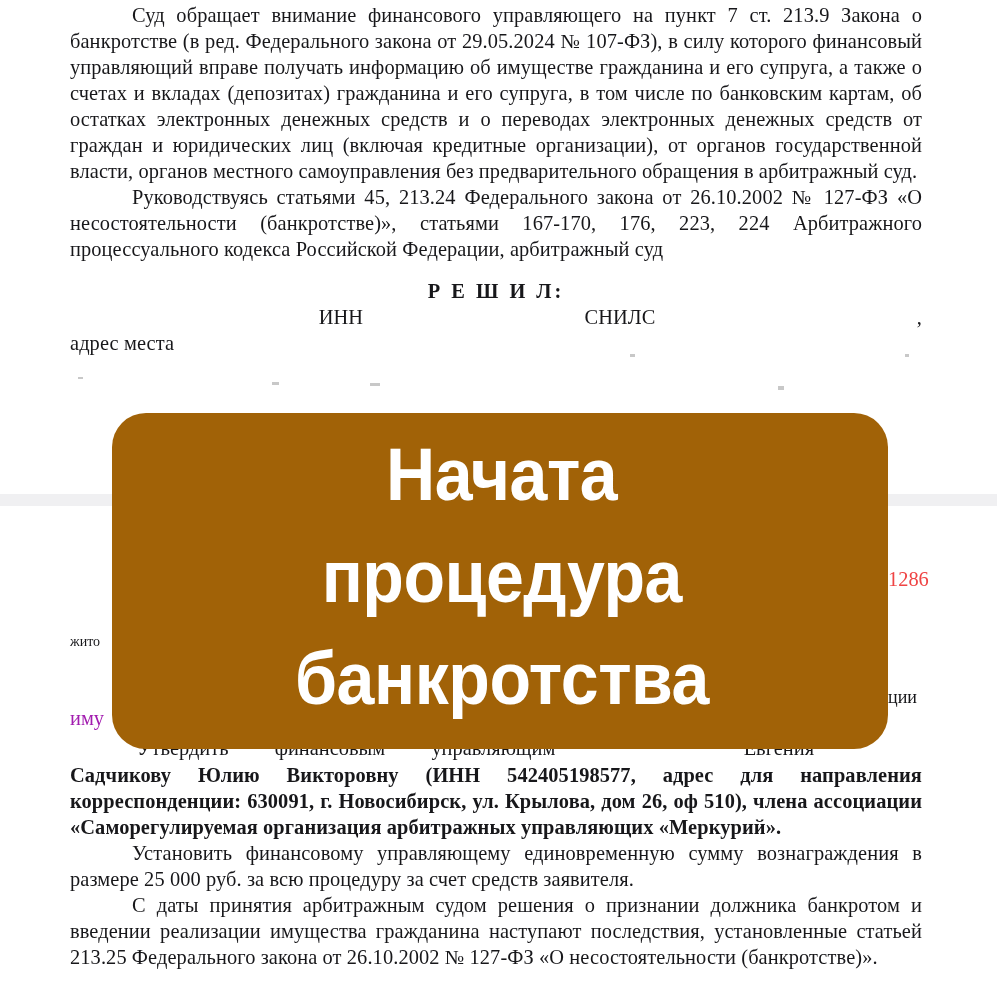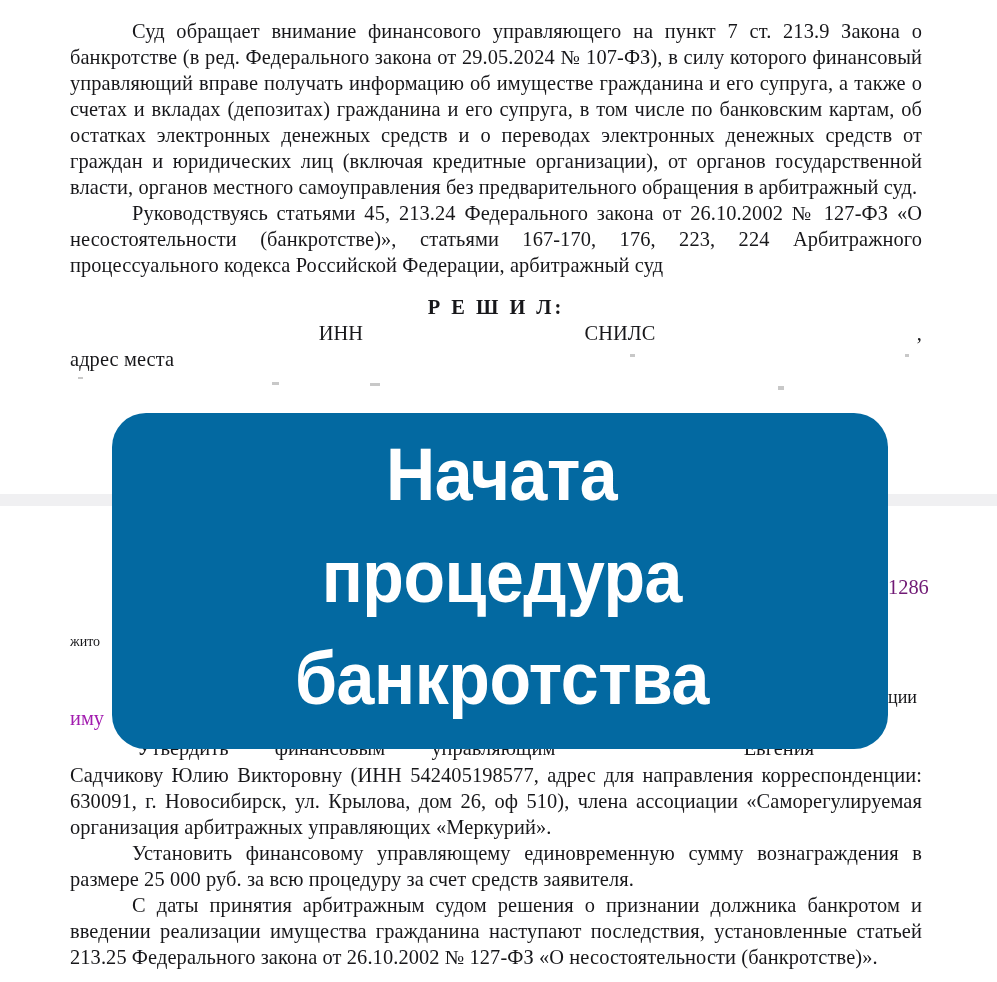--- a/index.html
+++ b/index.html
@@ -52,21 +52,21 @@
     text-align: justify;
     text-justify: inter-word;
     letter-spacing: 0.1px;
   }
 
   .para {
     margin: 0;
     text-indent: 62px;
     text-align: justify;
   }
-  .para.no-indent { text-indent: 0; }
+  .para.no-indent { text-indent: 0; font-weight: bold; }
   .para.last-line-left { text-align-last: left; }
 
   .center-bold {
     margin: 0;
     text-align: center;
     font-weight: bold;
     letter-spacing: 3px;
   }
 
   
@@ -113,21 +113,21 @@
     white-space: nowrap;
   }
 </style>
 </head>
 <body>
 
 <div id="page">
 
   <div class="sheet" id="sheet-top">
 
-    <div class="doc-body" style="left:70px; top:18px; width:852px;">
+    <div class="doc-body" style="left:70px; top:2px; width:852px;">
 
       <p class="para">Суд обращает внимание финансового управляющего на пункт 7 ст. 213.9 Закона о банкротстве (в ред. Федерального закона от 29.05.2024 № 107-ФЗ), в силу которого финансовый управляющий вправе получать информацию об имуществе гражданина и его супруга, а также о счетах и вкладах (депозитах) гражданина и его супруга, в том числе по банковским картам, об остатках электронных денежных средств и о переводах электронных денежных средств от граждан и юридических лиц (включая кредитные организации), от органов государственной власти, органов местного самоуправления без предварительного обращения в арбитражный суд.</p>
 
       <p class="para last-line-left" style="margin-top:0;">Руководствуясь статьями 45, 213.24 Федерального закона от 26.10.2002 № 127-ФЗ «О несостоятельности (банкротстве)», статьями 167-170, 176, 223, 224 Арбитражного процессуального кодекса Российской Федерации, арбитражный суд</p>
 
       <p class="center-bold" style="margin-top:16px;">Р Е Ш И Л:</p>
 
 
       <div style="margin-top:0;">
         <span class="redact redact-xl"></span>
@@ -144,21 +144,21 @@
     <div class="speck" style="left:370px; top:383px; width:10px; height:3px;"></div>
     <div class="speck" style="left:630px; top:354px; width:5px; height:3px;"></div>
     <div class="speck" style="left:778px; top:386px; width:6px; height:4px;"></div>
     <div class="speck" style="left:905px; top:354px; width:4px; height:3px;"></div>
   </div>
 
   <div class="page-gap"></div>
 
   <div class="sheet" id="sheet-bottom">
 
-    <div style="position:absolute; left:888px; top:62px; font-size:20.4px; color:#701a75;margin-top:8px;">1286</div>
+    <div style="position:absolute; left:888px; top:62px; font-size:20.4px; color:#ef4444;">1286</div>
 
     <div style="position:absolute; left:70px; top:128px; font-size:14px; color:#17171a;">жито</div>
 
     <div style="position:absolute; left:70px; top:201px; font-size:20.4px; color:#a21caf;">иму</div>
 
     <div style="position:absolute; left:888px; top:181px; font-size:18px; color:#17171a;">ции</div>
 
     <div style="position:absolute; left:70px; top:231px; width:852px; font-size:20.4px; color:#17171a;">
       <span style="display:inline-block;width:62px;"></span>
       <span>Утвердить</span>
@@ -173,19 +173,19 @@
     <div class="doc-body" style="left:70px; top:256px; width:852px;">
 
       <p class="para no-indent last-line-left">Садчикову Юлию Викторовну (ИНН 542405198577, адрес для направления корреспонденции: 630091, г. Новосибирск, ул. Крылова, дом 26, оф 510), члена ассоциации «Саморегулируемая организация арбитражных управляющих «Меркурий».</p>
 
       <p class="para last-line-left">Установить финансовому управляющему единовременную сумму вознаграждения в размере 25 000 руб. за всю процедуру за счет средств заявителя.</p>
 
       <p class="para last-line-left">С даты принятия арбитражным судом решения о признании должника банкротом и введении реализации имущества гражданина наступают последствия, установленные статьей 213.25 Федерального закона от 26.10.2002 № 127-ФЗ «О несостоятельности (банкротстве)».</p>
     </div>
   </div>
 
-  <div id="overlay-banner" style="background: #0369a1; padding-left: 27px;">
+  <div id="overlay-banner" style="background: #a16207; padding-left: 27px;">
     <span class="line" style="color: rgb(255, 255, 255);">Начата</span>
     <span class="line" style="color: rgb(255, 255, 255);">процедура</span>
     <span class="line" style="color: rgb(255, 255, 255);">банкротства</span>
   </div>
 
 </div>
 
 </body></html>

